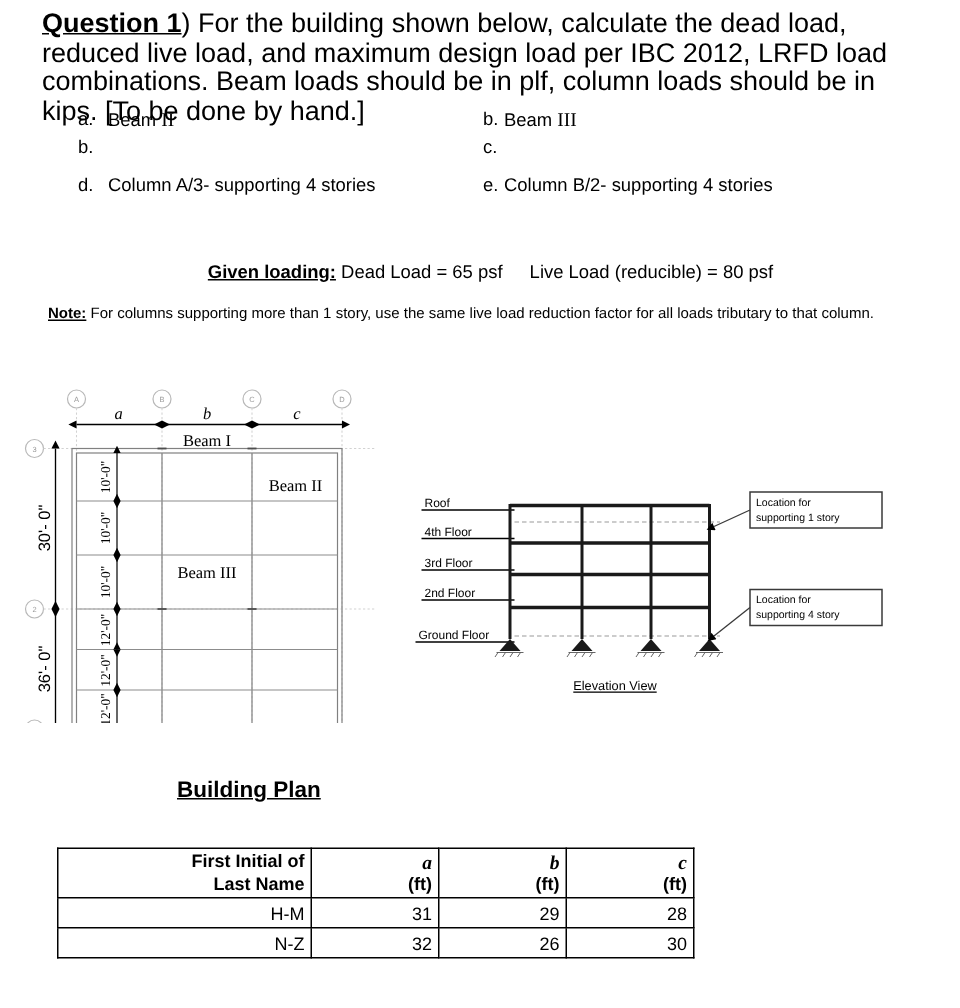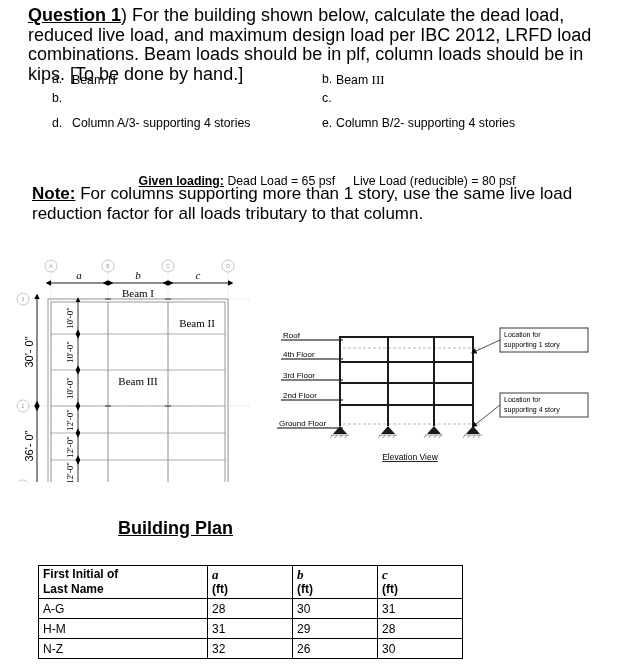--- a/index.html
+++ b/index.html
@@ -57,58 +57,58 @@
     position: absolute;
     left: 32px;
     top: 174px;
     width: 590px;
     font-size: 12.3px;
     text-align: center;
   }
   #note {
     position: absolute;
     left: 32px;
-    top: 184px;
+    top: 200px;
     width: 580px;
-    font-size: 17px;
+    font-size: 10px;
     line-height: 19.5px;
   }
   .sp-wide { display: inline-block; width: 18px; }
 
   
   #drawing {
     position: absolute;
     left: 0;
     top: 252px;
     width: 640px;
     height: 230px;
   }
   #drawing svg { display: block; }
 
   
   #building-plan-caption {
     position: absolute;
     left: 118px;
     top: 518px;
-    font-size: 18px;
+    font-size: 15px;
     font-weight: bold;
     text-decoration: underline;
   }
 
   
   #data-table {
     position: absolute;
     left: 38px;
     top: 565px;
     border-collapse: collapse;
     font-size: 12px;
   }
   #data-table th, #data-table td {
     border: 1px solid #000000;
-    text-align: left;
+    text-align: right;
     padding: 1px 4px;
     height: 17px;
   }
   #data-table th { font-weight: bold; }
   #data-table th.col-first { width: 160px; line-height: 15px; }
   #data-table th.col-dim   { width: 76px;  line-height: 15px; }
   #data-table td.name-cell { width: 160px; }
   #data-table td.val-cell  { width: 76px; }
   .dim-letter {
     font-family: "Liberation Serif", serif;
@@ -387,26 +387,20 @@
         <div>(ft)</div>
       </th>
       <th class="col-dim">
         <div class="dim-letter">c</div>
         <div>(ft)</div>
       </th>
     </tr>
   </thead>
   <tbody>
     <tr>
-      <td class="name-cell">A-G</td>
-      <td class="val-cell">28</td>
-      <td class="val-cell">30</td>
-      <td class="val-cell">31</td>
-    </tr>
-    <tr>
       <td class="name-cell">H-M</td>
       <td class="val-cell">31</td>
       <td class="val-cell">29</td>
       <td class="val-cell">28</td>
     </tr>
     <tr>
       <td class="name-cell">N-Z</td>
       <td class="val-cell">32</td>
       <td class="val-cell">26</td>
       <td class="val-cell">30</td>

